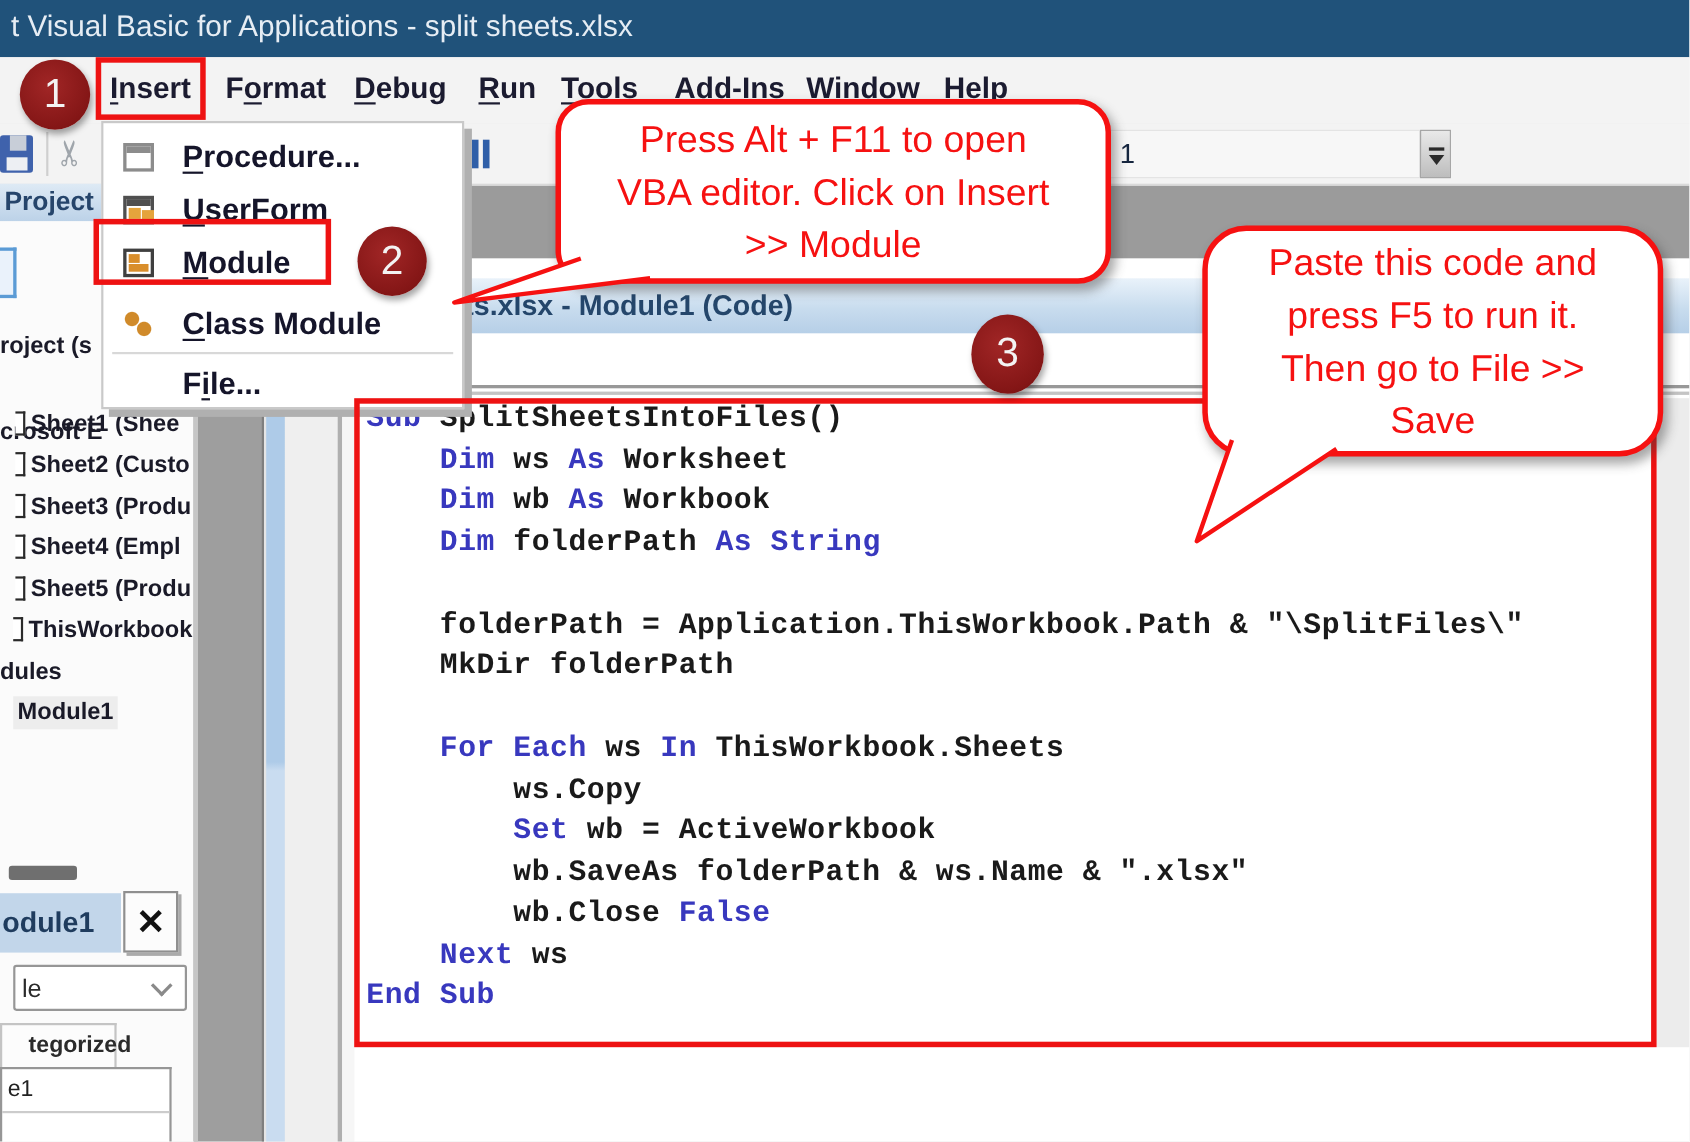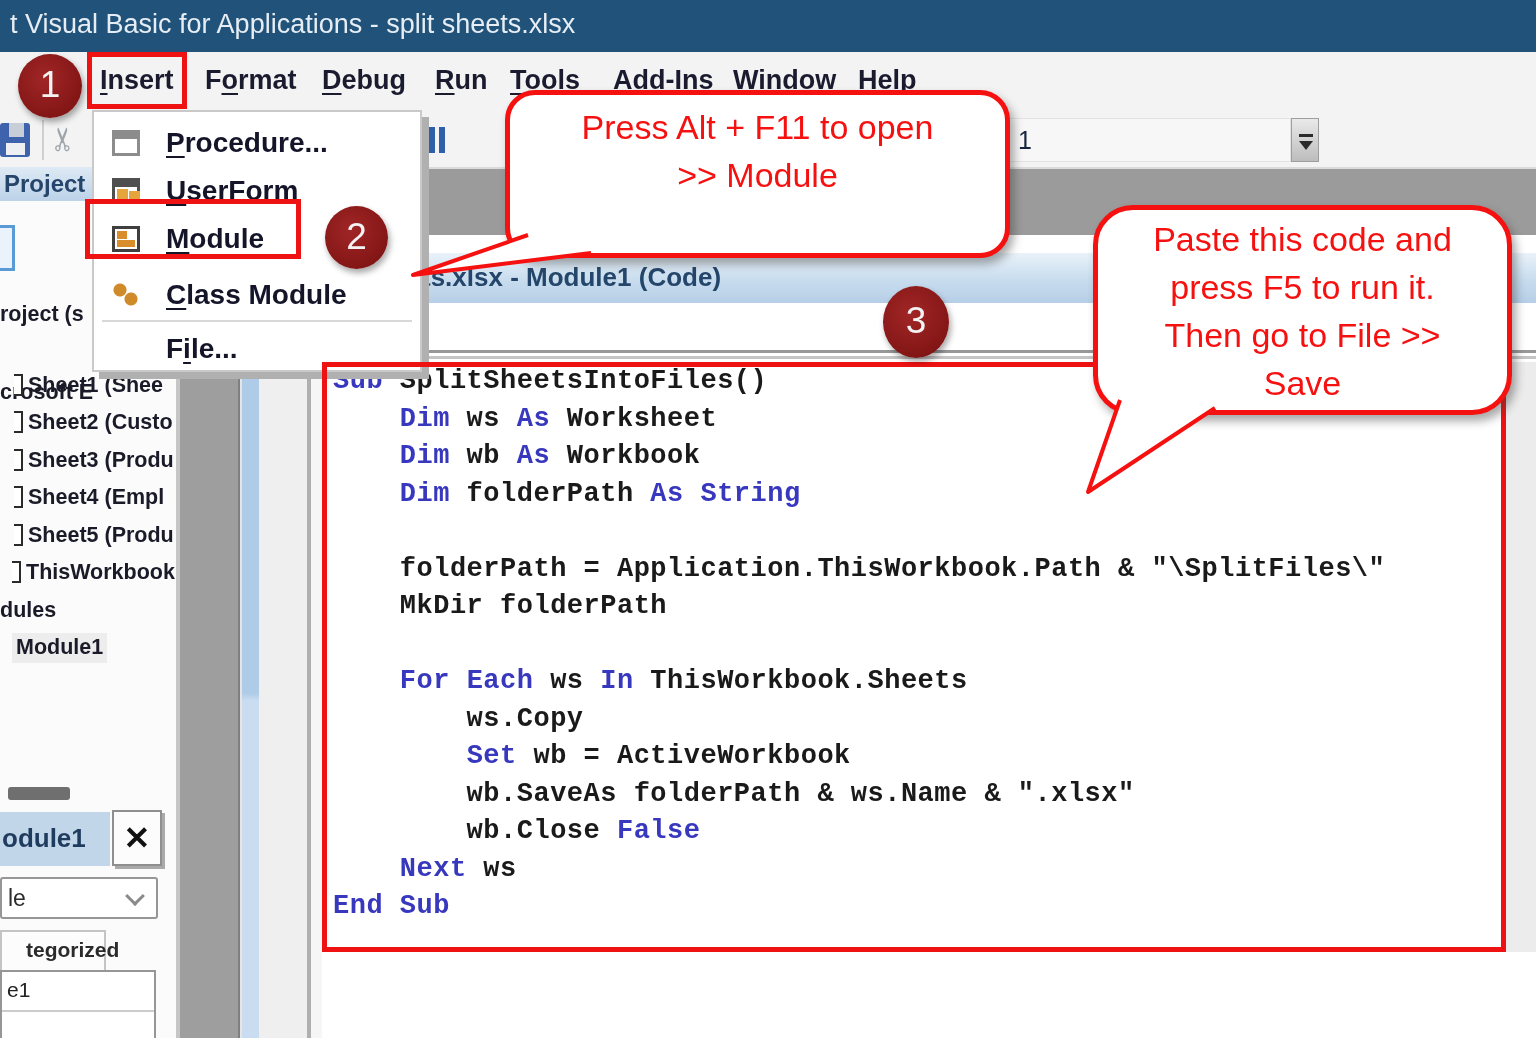--- a/index.html
+++ b/index.html
@@ -65,21 +65,21 @@
   .code-line { height:37.5px; }
   .code-line .k { color:#3838BE; }
   .right-edge { left:1506px; top:362px; width:30px; height:590px; background:#ECECEC; }
 
   
   .divider { left:8px; top:787px; width:62px; height:13px; background:#6F6F6F; border-radius:3px; }
   .props-header { left:0; top:812px; width:110px; height:54px; background:#C2D6EA; }
   .props-header .t { margin-left:2px; font-size:26px; font-weight:bold; color:#1F3C5E; line-height:52px; }
   .close-btn { left:112px; top:810px; width:50px; height:56px; background:#FCFCFC; border:2px solid #8F8F8F; box-shadow:3px 3px 0 #AAA; text-align:center; }
   .close-btn .x { font-size:32px; font-weight:900; color:#111; line-height:52px; }
-  .obj-dd { left:0; top:877px; width:158px; height:42px; background:#fff; border:2px solid #969696; border-radius:3px; }
+  .obj-dd { left:12px; top:877px; width:158px; height:42px; background:#fff; border:2px solid #969696; border-radius:3px; }
   .obj-dd .t { margin-left:6px; font-size:23px; color:#2B2B2B; line-height:38px; }
   .chev { position:absolute; right:14px; top:10px; width:14px; height:14px; border-right:3px solid #8A8A8A; border-bottom:3px solid #8A8A8A; transform:rotate(45deg); }
   .cat-tab { left:0; top:930px; width:106px; height:40px; background:#FCFCFC; border:2px solid #C4C4C4; border-bottom:none;padding-left:20px; }
   .cat-tab .t { margin-left:4px; font-size:21px; font-weight:bold; color:#2B2B2B; line-height:36px; }
   .prop-grid { left:0; top:970px; width:156px; height:68px; background:#fff; border:2px solid #969696; border-bottom:none; }
   .prop-grid .t { margin-left:5px; font-size:21px; color:#222; line-height:36px; }
   .prop-grid .hr { position:absolute; left:0; top:38px; width:100%; height:2px; background:#CCC; }
 
   
   .dropdown { left:92px; top:110px; width:330px; height:262px; background:#fff; border:2px solid #C9C9C9; box-shadow:7px 7px 0 #B0B0B0; z-index:5; }
@@ -233,20 +233,21 @@
   <div class="rbox" id="rbox-insert"></div>
   <div class="rbox" id="rbox-module"></div>
   <div class="rbox" id="rbox-code"></div>
 
   <div class="badge" id="badge1">1</div>
   <div class="badge" id="badge2">2</div>
   <div class="badge" id="badge3">3</div>
 
   <div class="callout" id="callout1">
     <div>Press Alt + F11 to open</div>
+    <div>VBA editor. Click on Insert</div>
     <div>&gt;&gt; Module</div>
   </div>
   <div class="tail" id="tail1">
     <svg width="230" height="70">
       <path d="M133,10 L18,50 L196,28" fill="#ffffff" stroke="#F61111" stroke-width="4" stroke-linejoin="round"></path>
     </svg>
   </div>
 
   <div class="callout" id="callout2">
     <div>Paste this code and</div>

